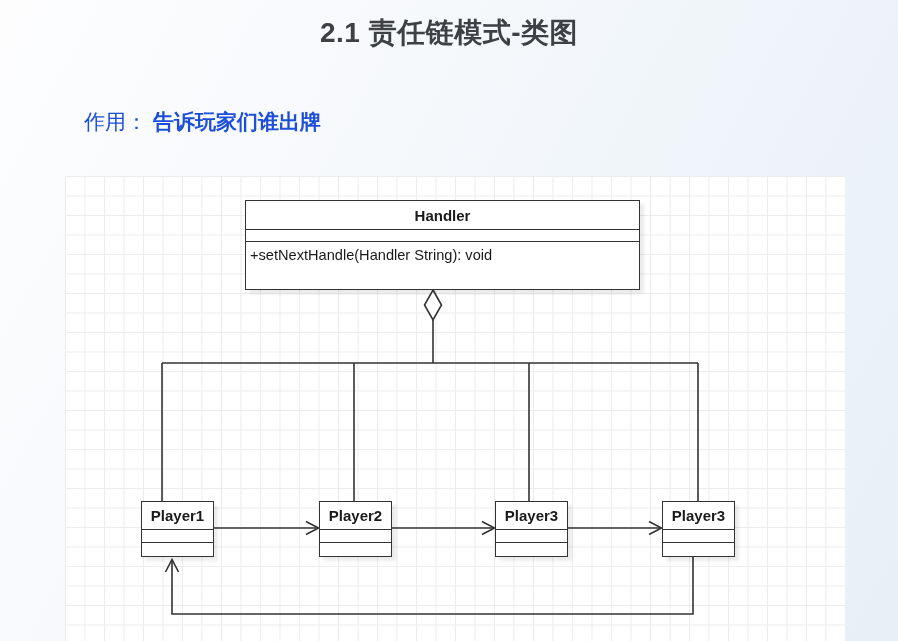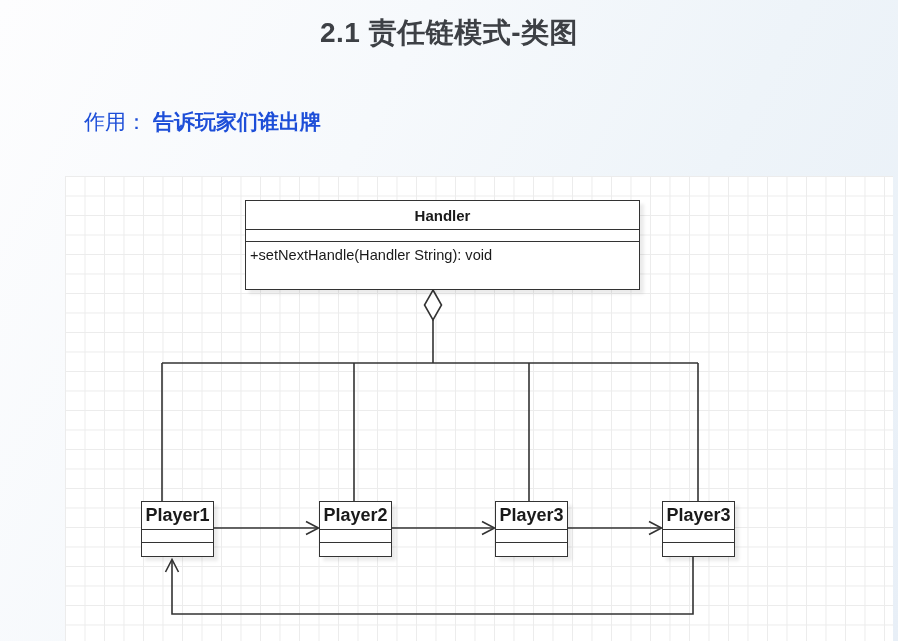--- a/index.html
+++ b/index.html
@@ -22,21 +22,20 @@
   .purpose .txt{font-weight:700;margin-left:6px;}
 
   
   .canvas{
     position:absolute;left:65px;top:176px;width:780px;height:465px;
     background-color:#ffffff;
     background-image:
       linear-gradient(#ececec 1px,transparent 1px),
       linear-gradient(90deg,#ececec 1px,transparent 1px);
     background-size:19.5px 19.5px;
-    padding-left:48px;
   }
   .connectors{position:absolute;left:0;top:0;width:780px;height:465px;}
 
   .uml{
     position:absolute;box-sizing:border-box;
     background:#ffffff;border:1.6px solid #333333;
     box-shadow:4px 4px 3px rgba(0,0,0,0.08);
     display:flex;flex-direction:column;
     color:#1a1a1a;
   }
@@ -50,21 +49,21 @@
 
   .handler{left:180px;top:24px;width:395px;height:90px;}
   .handler .uml-title{height:29px;font-size:15px;}
   .handler .uml-attrs{box-sizing:border-box;height:12px;border-bottom:1.4px solid #333333;}
   .handler .uml-methods{
     flex:1;padding:3px 4px 0 4px;font-size:14.6px;line-height:20px;
     white-space:nowrap;overflow:hidden;
   }
 
   .player{width:73px;height:56px;}
-  .player .uml-title{height:28px;font-size:18px;}
+  .player .uml-title{height:28px;font-size:15px;}
   .player .uml-row{height:13px;}
   .p1{left:76px;top:325px;}
   .p2{left:254px;top:325px;}
   .p3{left:430px;top:325px;}
   .p4{left:597px;top:325px;}
 </style>
 </head>
 <body>
 
 <h1 class="page-title">2.1 责任链模式-类图</h1>

